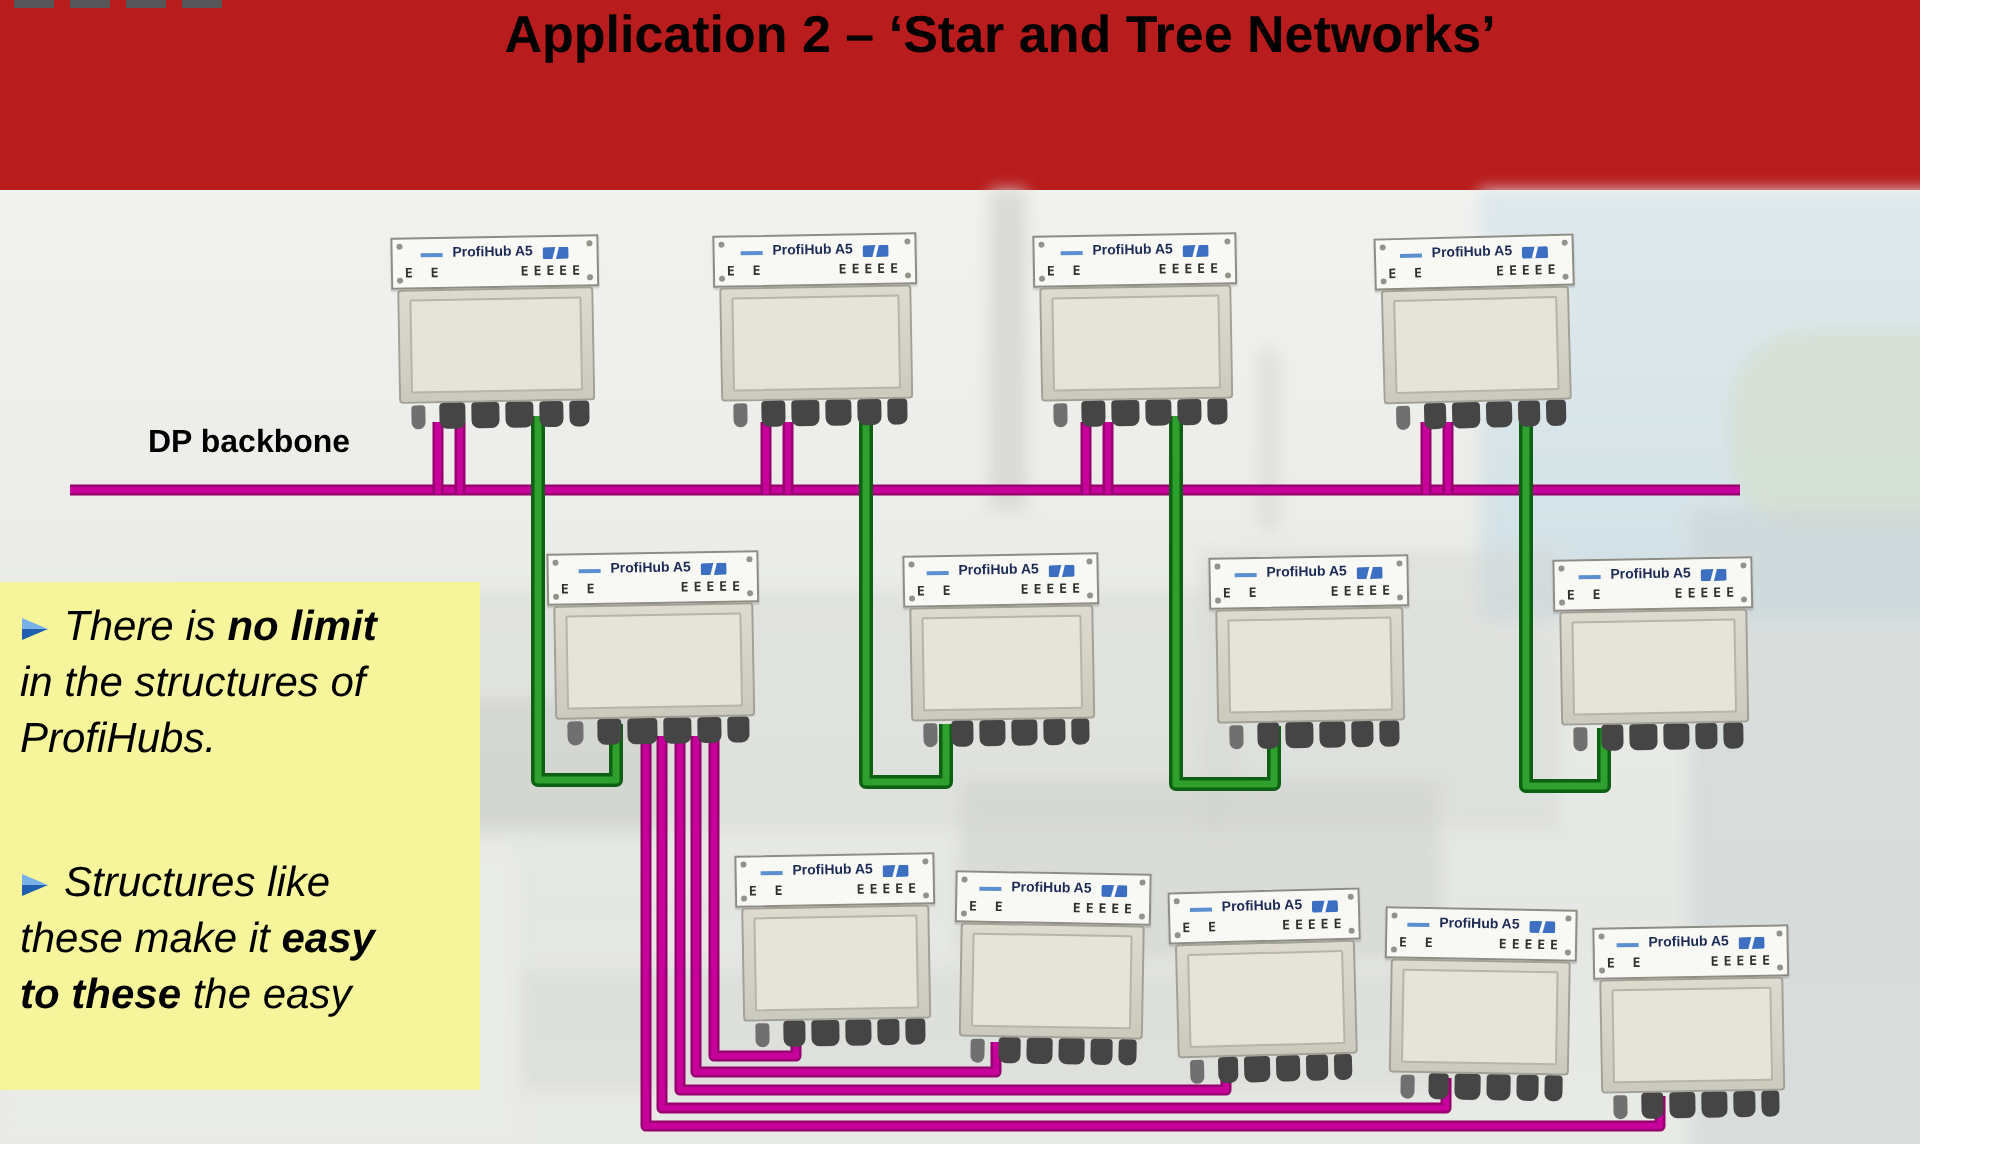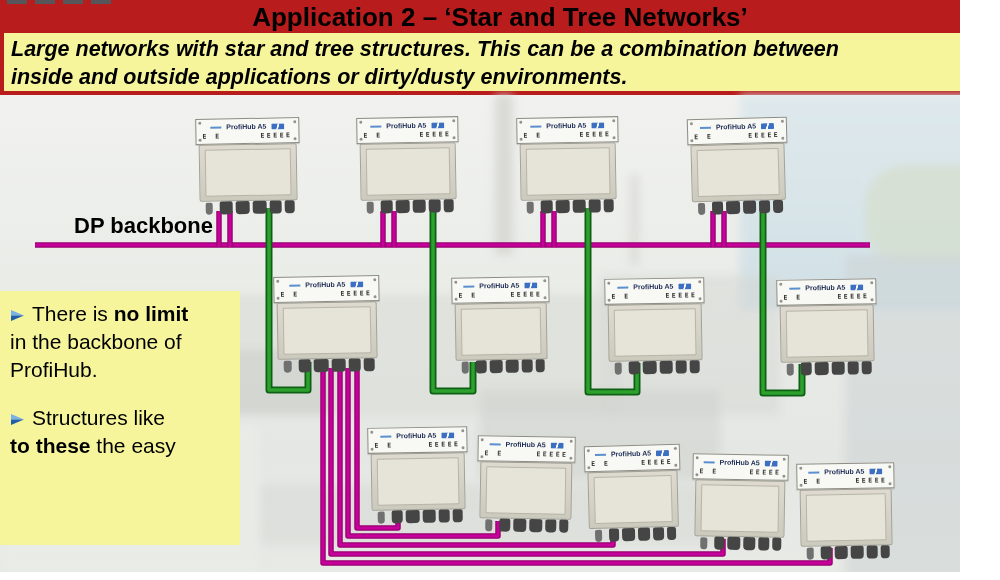--- a/index.html
+++ b/index.html
@@ -15,26 +15,26 @@
   .logo-marks{position:absolute;left:7px;top:0;z-index:6;height:4px;}
   .logo-marks span{display:inline-block;width:20px;height:4px;background:#55555a;margin-right:8px;vertical-align:top;}
 
   .title{position:absolute;top:2px;left:0;width:1000px;text-align:center;
          font-size:26px;font-weight:bold;letter-spacing:0;z-index:6;}
 
   .banner{position:absolute;left:4px;top:33px;width:992px;height:58px;background:#f6f59b;z-index:6;
           font-style:italic;font-weight:bold;font-size:21.5px;line-height:28px;
           padding:2px 0 0 7px;box-sizing:border-box;}
 
-  .dp-label{position:absolute;left:74px;top:213px;font-size:22px;font-weight:bold;z-index:6;}
+  .dp-label{position:absolute;left:74px;top:213px;font-size:16px;font-weight:bold;z-index:6;}
 
   .notes{position:absolute;left:0;top:291px;width:240px;height:254px;background:#f6f59b;z-index:6;
          padding:9px 6px 0 10px;box-sizing:border-box;font-size:21px;line-height:28px;}
-  .note-para+.note-para{margin-top:20px;}
-  .note-line{white-space:nowrap;}
+  .note-para+.note-para{margin-top:44px;}
+  .note-line{white-space:nowrap;font-style:italic;}
   .bullet-icon{display:inline-block;margin-right:7px;transform:translateY(1px);}
   .note-line b{font-weight:bold;}
 
   .cable-layer{position:absolute;left:0;top:0;z-index:3;}
 
   
   .device{position:absolute;height:96px;z-index:4;}
   .dev-label{position:absolute;left:0;right:0;top:0;height:26px;background:#f8f8f4;
              border:1px solid #8d8d85;box-shadow:0 1px 1px rgba(0,0,0,.18);box-sizing:border-box;}
   .screw{position:absolute;width:3px;height:3px;border-radius:50%;background:#93938b;}
@@ -78,24 +78,20 @@
       <div class="pb" style="left:260px;top:390px;width:500px;height:60px;background:#d3d5d1;opacity:.45;"></div>
     </div>
   </div>
 
   <div class="logo-marks">
     <span></span><span></span><span></span><span></span>
   </div>
 
   <div class="title">Application 2 – ‘Star and Tree Networks’</div>
 
-  <div class="banner">
-    <div>Large networks with star and tree structures. This can be a combination between</div>
-    <div>inside and outside applications or dirty/dusty environments.</div>
-  </div>
 
   <div class="dp-label">DP backbone</div>
 
   <svg class="cable-layer" width="1000" height="580" id="cable-svg">
       <polyline points="35,245 870,245" fill="none" stroke="#97006f" stroke-width="5.5" stroke-linejoin="round" stroke-linecap="butt"></polyline>
       <polyline points="35,245 870,245" fill="none" stroke="#c7009b" stroke-width="3" stroke-linejoin="round" stroke-linecap="butt"></polyline>
       <polyline points="219,211 219,247" fill="none" stroke="#97006f" stroke-width="5.5" stroke-linejoin="round" stroke-linecap="butt"></polyline>
       <polyline points="219,211 219,247" fill="none" stroke="#c7009b" stroke-width="3" stroke-linejoin="round" stroke-linecap="butt"></polyline>
       <polyline points="230,211 230,247" fill="none" stroke="#97006f" stroke-width="5.5" stroke-linejoin="round" stroke-linecap="butt"></polyline>
       <polyline points="230,211 230,247" fill="none" stroke="#c7009b" stroke-width="3" stroke-linejoin="round" stroke-linecap="butt"></polyline>
@@ -497,26 +493,27 @@
         </div>
   </div>
     </div>
 
   <div class="notes" id="notes-box">
       <div class="note-para">
         <div class="note-line"><svg class="bullet-icon" width="15" height="13">
             <polygon points="1,6.5 14,6.5 1,1" fill="#7ab1e8"></polygon>
             <polygon points="1,6.5 14,6.5 1,12" fill="#1f5fae"></polygon>
           </svg><span>There is </span><b>no limit</b></div>
-        <div class="note-line"><span>in the backbone of</span></div>
-        <div class="note-line"><span>ProfiHub.</span></div>
+        <div class="note-line"><span>in the structures of</span></div>
+        <div class="note-line"><span>ProfiHubs.</span></div>
       </div>
       <div class="note-para">
         <div class="note-line"><svg class="bullet-icon" width="15" height="13">
             <polygon points="1,6.5 14,6.5 1,1" fill="#7ab1e8"></polygon>
             <polygon points="1,6.5 14,6.5 1,12" fill="#1f5fae"></polygon>
           </svg><span>Structures like</span></div>
+        <div class="note-line"><span>these make it </span><b>easy</b></div>
         <div class="note-line"><b>to these</b><span> the easy</span></div>
       </div>
     </div>
 
   <div class="footer-strip"></div>
 </div>
 
 </body></html>

